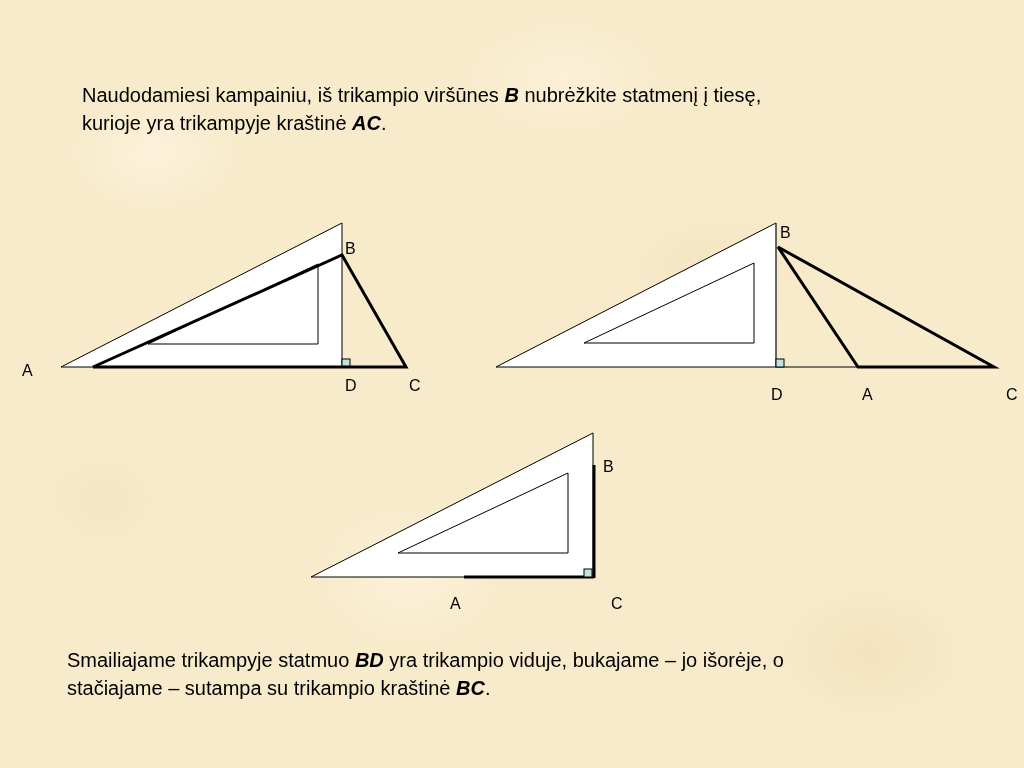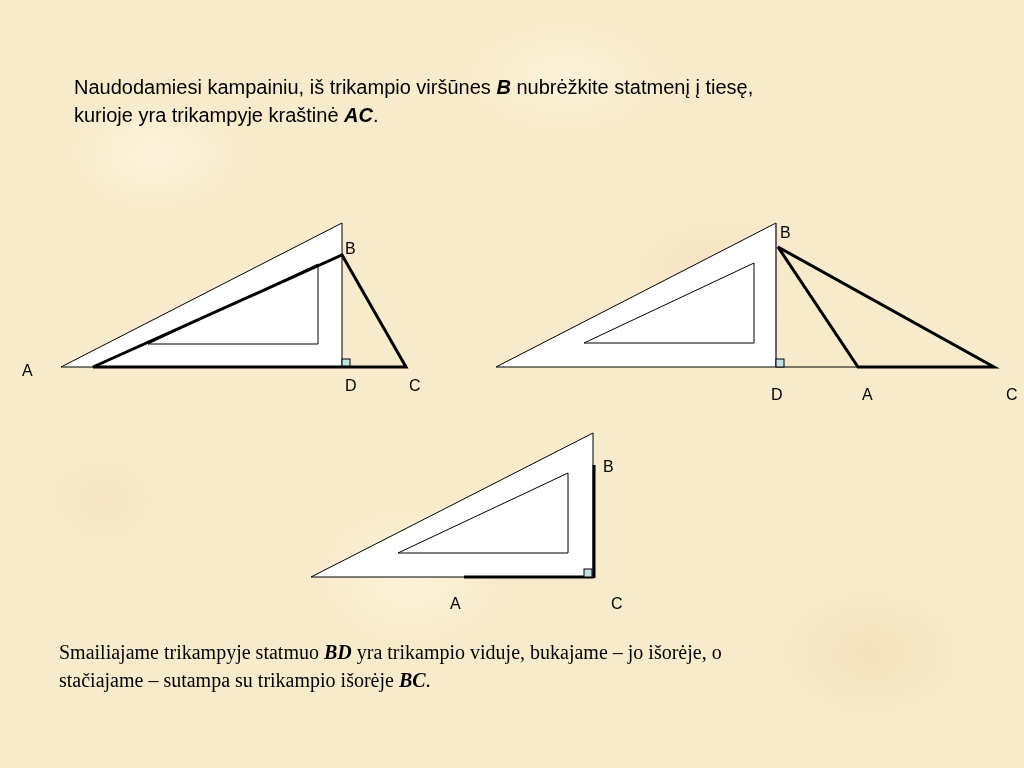--- a/index.html
+++ b/index.html
@@ -10,25 +10,25 @@
         radial-gradient(ellipse 120px 80px at 15% 20%, rgba(255,248,230,0.6), transparent 70%),
         radial-gradient(ellipse 150px 90px at 70% 35%, rgba(240,222,185,0.55), transparent 70%),
         radial-gradient(ellipse 130px 100px at 40% 75%, rgba(255,246,225,0.6), transparent 70%),
         radial-gradient(ellipse 160px 110px at 85% 85%, rgba(238,218,178,0.5), transparent 70%),
         radial-gradient(ellipse 110px 90px at 10% 65%, rgba(242,224,188,0.5), transparent 70%),
         radial-gradient(ellipse 140px 80px at 55% 10%, rgba(255,247,228,0.5), transparent 70%);
       font-family: "Liberation Sans", sans-serif;
       color: #000;
     }
     .para {
-      position: absolute; font-size: 20px; line-height: 28px; margin: 4px;
+      position: absolute; font-size: 20px; line-height: 28px; margin: 12px;
     }
     .para b { font-style: italic; font-weight: bold; }
     #intro { left: 70px; top: 69px; width: 900px; }
-    #conclusion { left: 55px; top: 634px; width: 940px; font-family: Liberation Serif, serif; }
+    #conclusion { left: 55px; top: 634px; width: 940px; }
     svg.fig { position: absolute; left: 0; top: 0; }
     .lbl { font-family: "Liberation Sans", sans-serif; font-size: 16px; fill: #000; }
   </style>
 </head>
 <body>
 
 <p class="para" id="intro"><span>Naudodamiesi kampainiu, iš trikampio viršūnes </span><b>B</b><span> nubrėžkite statmenį į tiesę,</span><br><span>kurioje yra trikampyje kraštinė </span><b>AC</b><span>.</span></p>
 
 <svg class="fig" width="1024" height="768" viewBox="0 0 1024 768">
 
@@ -69,13 +69,13 @@
     <line x1="464" y1="577" x2="594" y2="577" stroke="#000" stroke-width="3"></line>
 
     <line x1="594" y1="465" x2="594" y2="578" stroke="#000" stroke-width="3"></line>
     <rect x="584" y="569" width="8" height="8" fill="#bfe3e0" stroke="#000" stroke-width="1"></rect>
     <text class="lbl" x="603" y="472">B</text>
     <text class="lbl" x="450" y="609">A</text>
     <text class="lbl" x="611" y="609">C</text>
   </g>
 </svg>
 
-<p class="para" id="conclusion"><span>Smailiajame trikampyje statmuo </span><b>BD</b><span> yra trikampio viduje, bukajame – jo išorėje, o</span><br><span>stačiajame – sutampa su trikampio išorėje </span><b>BC</b><span>.</span></p>
+<p class="para" id="conclusion"><span>Smailiajame trikampyje statmuo </span><b>BD</b><span> yra trikampio viduje, bukajame – jo išorėje, o</span><br><span>stačiajame – sutampa su trikampio kraštinė </span><b>BC</b><span>.</span></p>
 
 </body></html>

